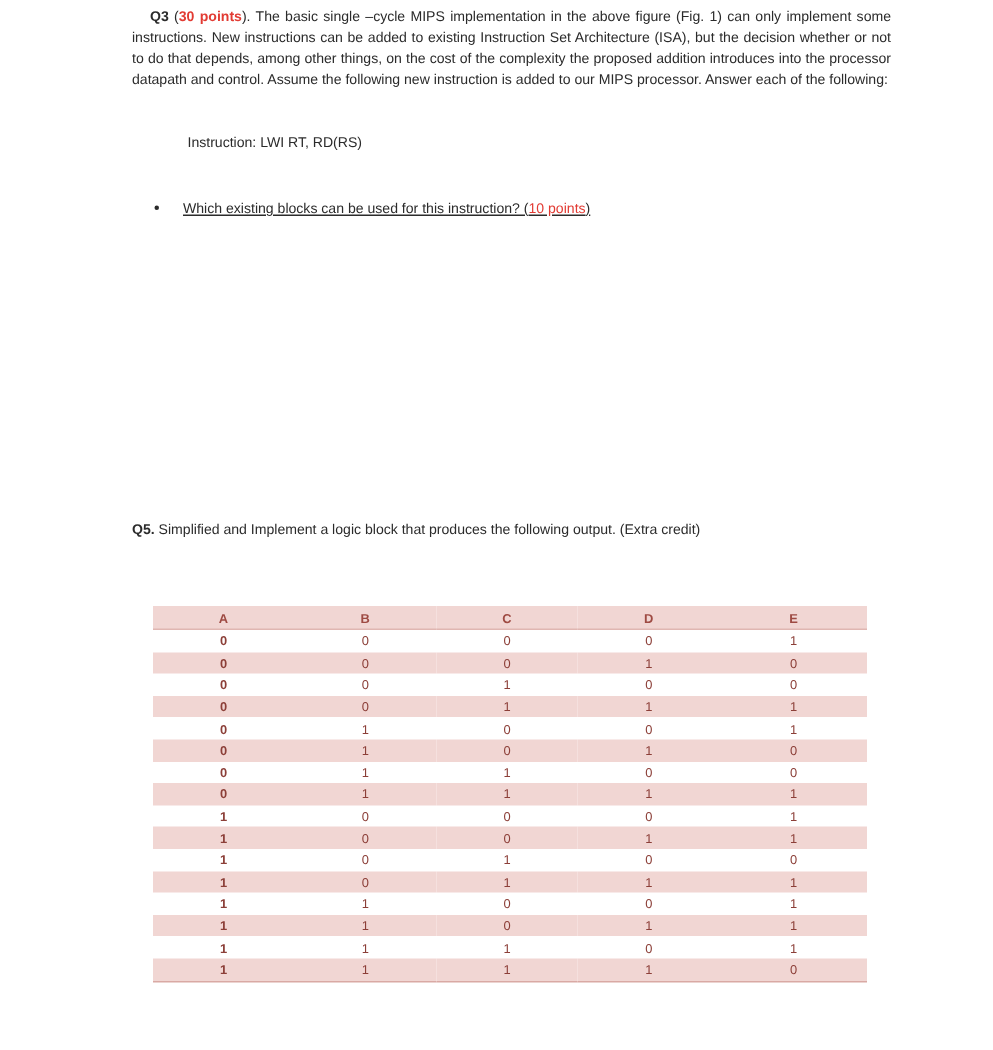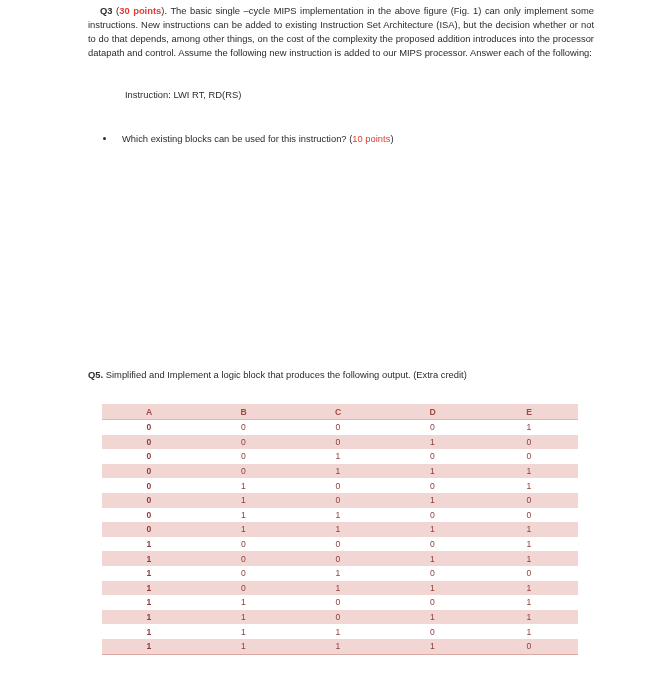--- a/index.html
+++ b/index.html
@@ -69,41 +69,42 @@
   #question-bullets {
     position: absolute;
     left: 88px;
     top: 132px;
     width: 510px;
     margin: 0;
     padding: 0;
     list-style: none;
     font-size: 9.4px;
     line-height: 14.4px;
+    text-decoration: underline;
   }
   #question-bullets li {
     position: relative;
     padding-left: 34px;
     white-space: nowrap;
   }
   #question-bullets li .bullet-dot {
     position: absolute;
     left: 15px;
     top: 5px;
     width: 3.4px;
     height: 3.4px;
     border-radius: 50%;
     background: #2b2b2b;
   }
 
   
   #q5-heading {
     position: absolute;
     left: 88px;
-    top: 368px;
+    top: 346px;
     width: 506px;
     font-size: 9.4px;
     line-height: 14px;
     color: #2b2b2b;
     white-space: nowrap;
   }
   #q5-heading .q5-label {
     font-weight: bold;
   }
 

